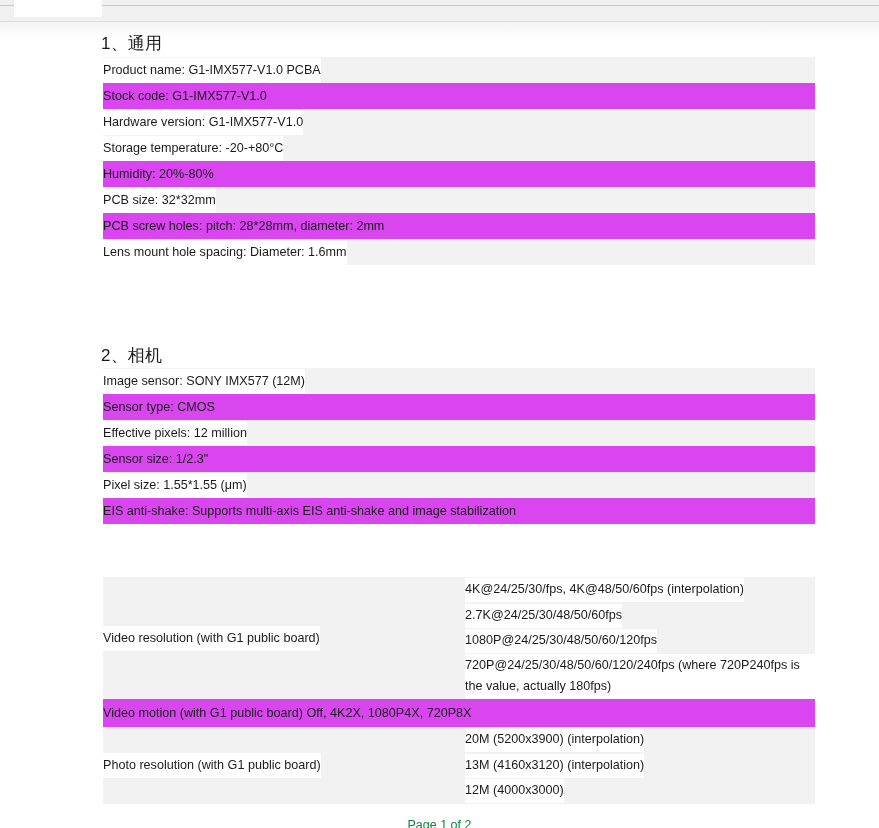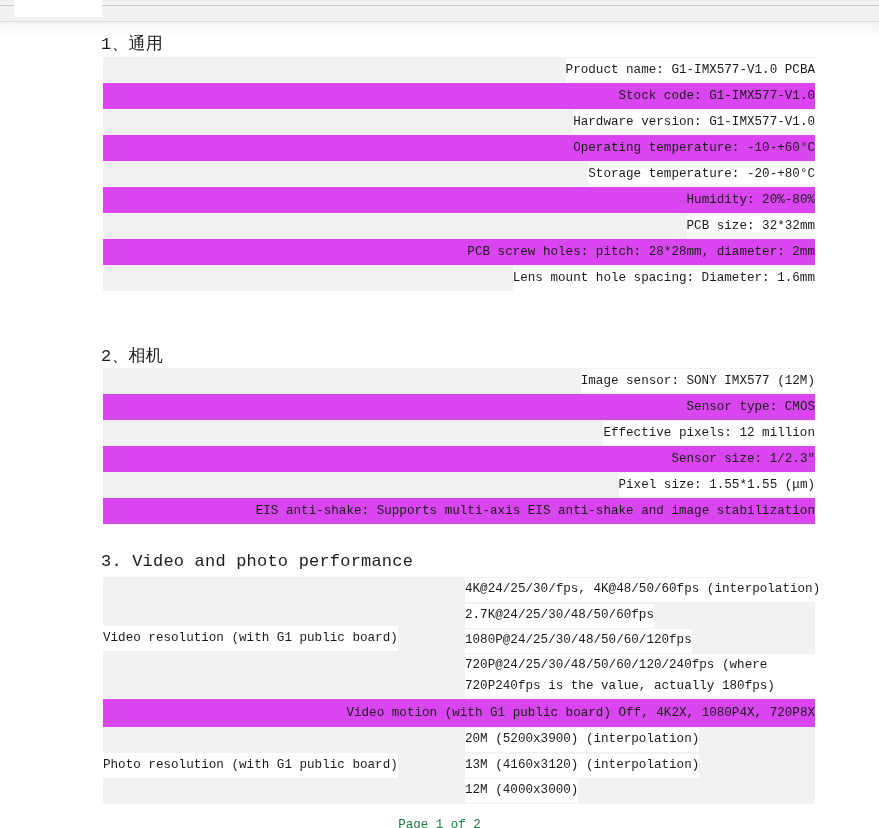--- a/index.html
+++ b/index.html
@@ -60,21 +60,20 @@
     height: 16px;
     background: linear-gradient(#f4f4f4, #ffffff);
   }
 
   
   .page {
     position: absolute;
     left: 0; top: 0;
     width: 879px;
     height: 712px;
-    font-family: Liberation Mono, monospace;
   }
 
   .section-heading {
     position: absolute;
     left: 101px;
     font-size: 17px;
     font-weight: 400;
     color: #1b1b1b;
     letter-spacing: 0.2px;
     white-space: nowrap;
@@ -94,21 +93,21 @@
     padding: 0;
     border: 0;
     font-size: 12.6px;
     color: #1b1b1b;
     vertical-align: middle;
   }
 
   
   .row-center {
     height: 26px;
-    text-align: right;
+    text-align: left;
     white-space: nowrap;
   }
   
   .ocr {
     position: relative;
     display: inline-block;
     background: #ffffff;
     padding: 1px 0 2px 0;
     line-height: 22px;
   }
@@ -166,23 +165,20 @@
     <tbody>
       <tr class="odd">
         <td class="row-center"><span class="ocr">Product name: G1-IMX577-V1.0 PCBA</span></td>
       </tr>
       <tr class="even">
         <td class="row-center"><span class="ocr ocr-none">Stock code: G1-IMX577-V1.0</span></td>
       </tr>
       <tr class="odd">
         <td class="row-center"><span class="ocr">Hardware version: G1-IMX577-V1.0</span></td>
       </tr>
-      <tr class="even">
-        <td class="row-center"><span class="ocr ocr-none">Operating temperature: -10-+60°C</span></td>
-      </tr>
       <tr class="odd">
         <td class="row-center"><span class="ocr">Storage temperature: -20-+80°C</span></td>
       </tr>
       <tr class="even">
         <td class="row-center"><span class="ocr ocr-none">Humidity: 20%-80%</span></td>
       </tr>
       <tr class="odd">
         <td class="row-center"><span class="ocr">PCB size: 32*32mm</span></td>
       </tr>
       <tr class="even">
@@ -212,21 +208,20 @@
       </tr>
       <tr class="odd">
         <td class="row-center"><span class="ocr">Pixel size: 1.55*1.55 (μm)</span></td>
       </tr>
       <tr class="even">
         <td class="row-center"><span class="ocr ocr-none">EIS anti-shake: Supports multi-axis EIS anti-shake and image stabilization</span></td>
       </tr>
     </tbody>
   </table>
 
-  <div class="section-heading" style="top:552px;">3. Video and photo performance</div>
 
   <table class="spec-table" style="top:577px;">
     <tbody>
 
       <tr class="odd">
         <td class="lbl-cell">
           <span class="ocr">Video resolution (with G1 public board)</span>
         </td>
         <td class="val-cell">
           <span class="val-line"><span class="ocr">4K@24/25/30/fps, 4K@48/50/60fps (interpolation)</span></span>

